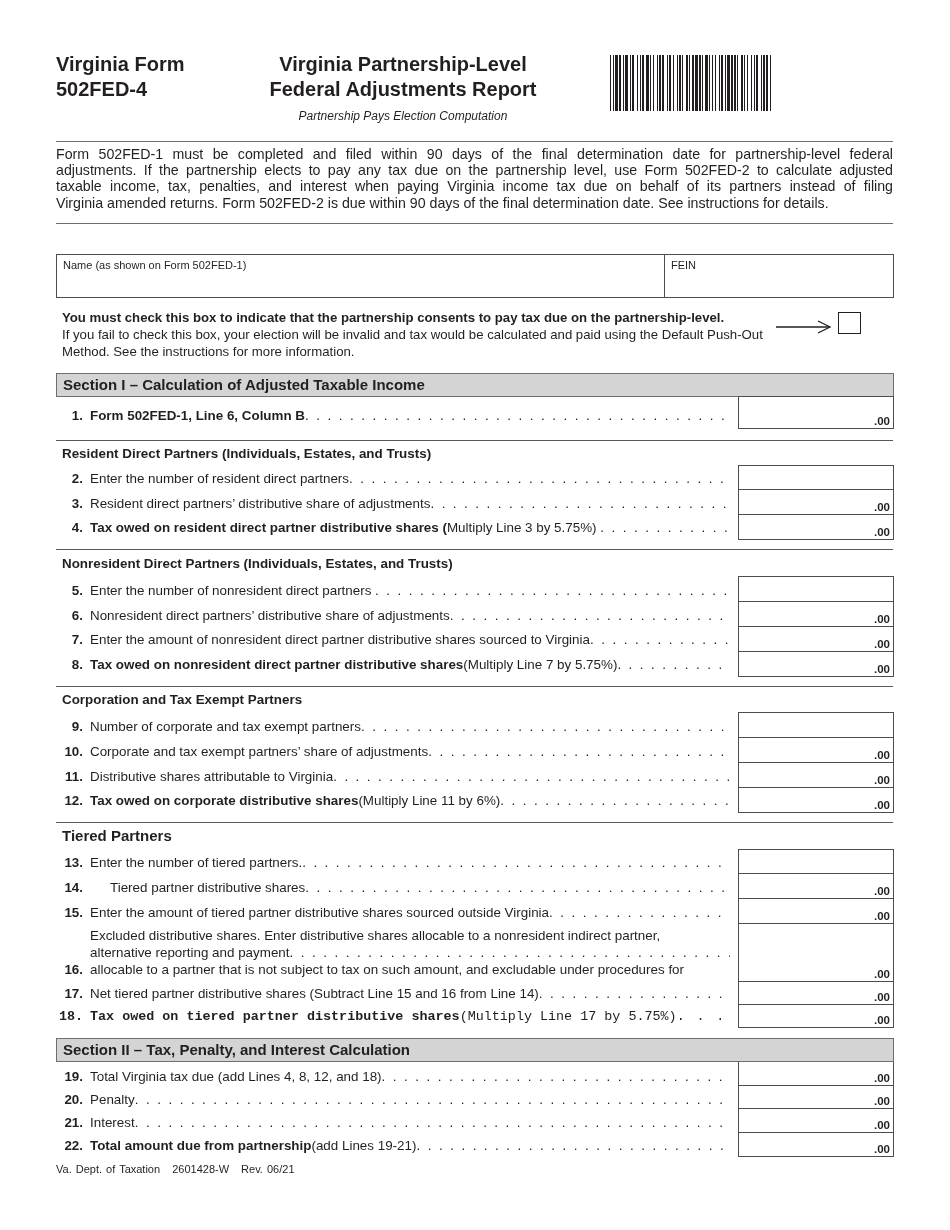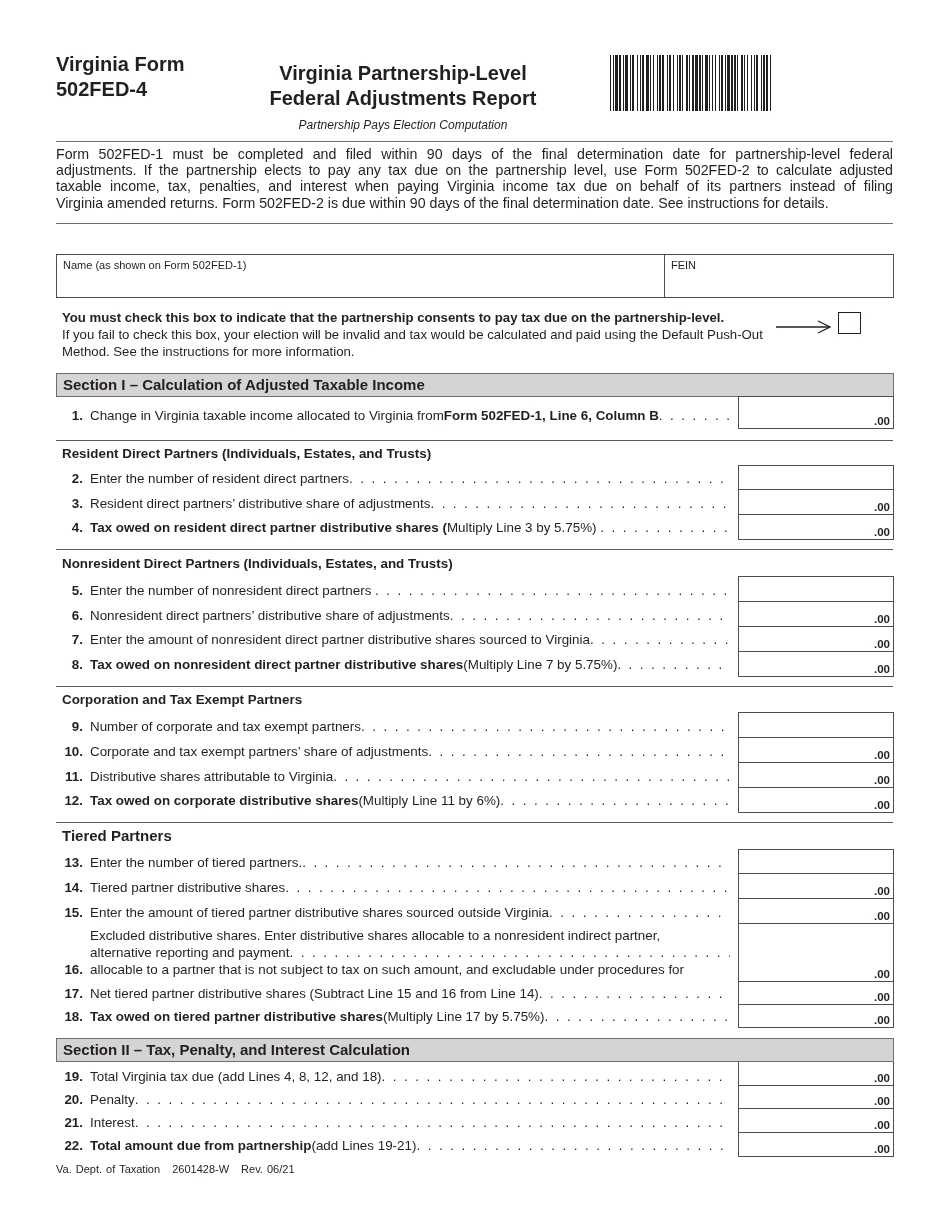--- a/index.html
+++ b/index.html
@@ -1,21 +1,21 @@
 <!DOCTYPE html>
 <html><head>
 <meta charset="utf-8">
 <style>
   * { box-sizing: border-box; margin: 0; padding: 0; }
   html, body { width: 950px; height: 1230px; background: #ffffff; }
   body { position: relative; font-family: "Liberation Sans", sans-serif; color: #231f20; overflow: hidden; }
   .abs { position: absolute; }
 
   .form-id { left: 56px; top: 52px; font-size: 20px; font-weight: bold; line-height: 25px; }
-  .title-block { left: 222px; top: 52px; width: 362px; text-align: center; margin-top: 9px; }
+  .title-block { left: 222px; top: 52px; width: 362px; text-align: center; }
   .title { font-size: 20px; font-weight: bold; line-height: 25px; }
   .subtitle { font-size: 12px; font-style: italic; line-height: 24px; margin-top: 2px; }
 
   .barcode { left: 610px; top: 55px; width: 283px; height: 56px; display: flex; align-items: stretch; }
   .barcode span { display: block; height: 100%; }
 
   .hr { left: 56px; width: 837px; height: 0; border-top: 1px solid #6d6e71; }
   .hr.thick { border-top: 1.5px solid #58595b; }
 
   .intro { left: 56px; top: 146px; width: 837px; font-size: 14.2px; line-height: 16.2px; text-align: justify; text-align-last: justify; }
@@ -190,21 +190,20 @@
   <line x1="0" y1="7" x2="54" y2="7" stroke="#231f20" stroke-width="1.3"></line>
   <polyline points="42,1 54,7 42,13" fill="none" stroke="#231f20" stroke-width="1.3"></polyline>
 </svg>
 <div class="abs checkbox"></div>
 
 <div class="abs section-header" style="top:373px;">Section I – Calculation of Adjusted Taxable Income</div>
 
 <div class="abs line" style="top:407px;">
   <span class="num">1.</span>
   <span class="txt">
-      <span>Change in Virginia taxable income allocated to Virginia from </span>
       <b>Form 502FED-1, Line 6, Column B</b>
       <span class="dots"></span>
     </span>
 </div>
 <div class="abs ans" style="top:396px;height:33px;">
     <span>.00</span>
   </div>
 
 <div class="abs hr thick" style="top:440px;"></div>
 
@@ -343,21 +342,21 @@
   <span class="num">13.</span>
   <span class="txt">
       <span>Enter the number of tiered partners.</span>
       <span class="dots"></span>
     </span>
 </div>
 <div class="abs ans" style="top:849px;height:25px;">
     <span></span>
   </div>
 
-<div class="abs line" style="top:879px;">
+<div class="abs line" style="top:879px;gap:20px;">
   <span class="num">14.</span>
   <span class="txt">
       <span>Tiered partner distributive shares </span>
       <span class="dots"></span>
     </span>
 </div>
 <div class="abs ans notop" style="top:874px;height:25px;">
     <span>.00</span>
   </div>
 
@@ -391,21 +390,21 @@
   <span class="num">17.</span>
   <span class="txt">
       <span>Net tiered partner distributive shares (Subtract Line 15 and 16 from Line 14) </span>
       <span class="dots"></span>
     </span>
 </div>
 <div class="abs ans notop" style="top:982px;height:23px;">
     <span>.00</span>
   </div>
 
-<div class="abs line" style="top:1008px;">
+<div class="abs line" style="top:1008px;font-family:Liberation Mono, monospace;">
   <span class="num">18.</span>
   <span class="txt">
       <b>Tax owed on tiered partner distributive shares</b>
       <span> (Multiply Line 17 by 5.75%)</span>
       <span class="dots"></span>
     </span>
 </div>
 <div class="abs ans notop" style="top:1005px;height:23px;">
     <span>.00</span>
   </div>

